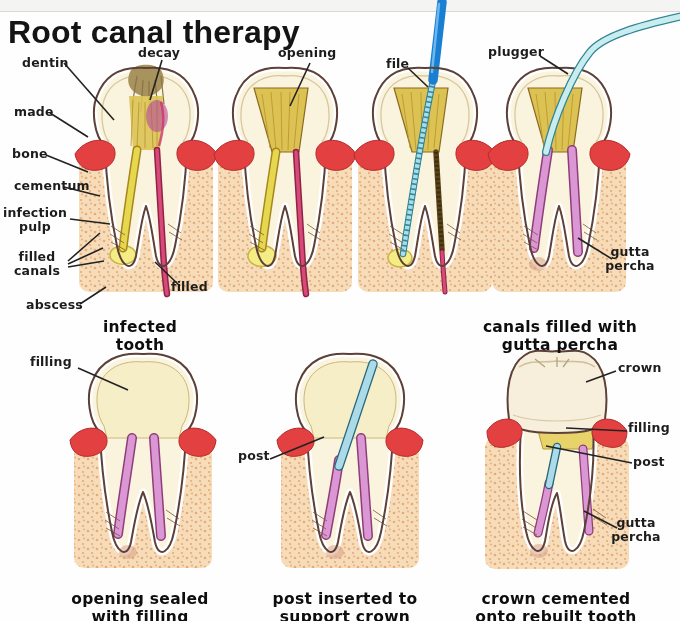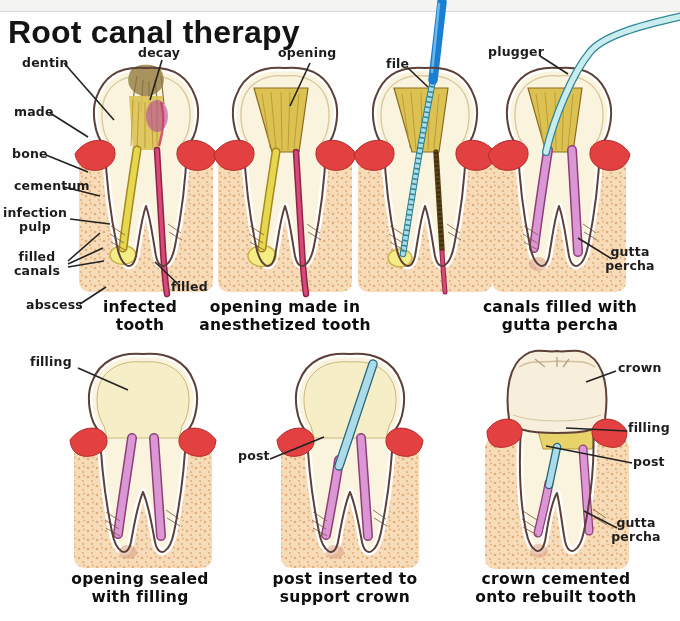--- a/index.html
+++ b/index.html
@@ -21,21 +21,21 @@
   .topstrip{position:absolute;left:0;top:0;width:680px;height:11px;background:#f4f4f2;
             border-bottom:1px solid #d8d8d5;}
   .title{position:absolute;left:8px;top:14px;font-family:"Liberation Sans",sans-serif;
          font-weight:bold;font-size:32px;color:#141414;letter-spacing:.2px;}
   .panel{position:absolute;z-index:1;}
   .panel svg{overflow:visible;display:block;}
   .lbl{position:absolute;z-index:6;font-weight:bold;font-size:12.5px;color:#1c1c1c;
        line-height:1.15;letter-spacing:.2px;white-space:nowrap;}
   .lbl.wrap{white-space:normal;text-align:center;}
   .cap{position:absolute;z-index:6;font-weight:bold;font-size:15.5px;color:#0e0e0e;
-       text-align:center;line-height:1.14;letter-spacing:.3px;}
+       text-align:center;line-height:1.14;letter-spacing:.3px;margin-top:20px;}
   #leaders{position:absolute;left:0;top:0;z-index:5;pointer-events:none;}
   #leaders line{stroke:#222;stroke-width:1.6;}
   
   .halo{fill:var(--tooth);stroke:#ffffff;stroke-width:7;stroke-linejoin:round;}
   .body{fill:none;stroke:var(--tooth-outline);stroke-width:2;stroke-linejoin:round;}
   .inner{fill:none;stroke:#d8c79e;stroke-width:1.3;}
   .gum{fill:var(--gums);stroke:var(--gums-dark);stroke-width:1;}
   .chamber{fill:var(--chamber-gold);stroke:#8a6a20;stroke-width:1.2;}
   .streak{stroke:#b8952e;stroke-width:1;fill:none;opacity:.85;}
   .decay{fill:var(--decay-brown);}
@@ -388,18 +388,17 @@
   <div class="lbl" style="left:488px;top:45px">plugger</div>
   <div class="lbl wrap" style="left:598px;top:245px;width:64px">gutta percha</div>
   <div class="lbl" style="left:30px;top:355px">filling</div>
   <div class="lbl" style="left:238px;top:449px">post</div>
   <div class="lbl" style="left:618px;top:361px">crown</div>
   <div class="lbl" style="left:628px;top:421px">filling</div>
   <div class="lbl" style="left:633px;top:455px">post</div>
   <div class="lbl wrap" style="left:604px;top:516px;width:64px">gutta percha</div>
 
   <div class="cap" style="left:85px;top:299px;width:110px">infected tooth</div>
-  <div class="cap" style="left:190px;top:299px;width:190px">opening made in anesthetized tooth</div>
   <div class="cap" style="left:472px;top:299px;width:176px">canals filled with gutta percha</div>
   <div class="cap" style="left:70px;top:571px;width:140px">opening sealed with filling</div>
   <div class="cap" style="left:265px;top:571px;width:160px">post inserted to support crown</div>
   <div class="cap" style="left:466px;top:571px;width:180px">crown cemented onto rebuilt tooth</div>
 </div>
 
 </body></html>

